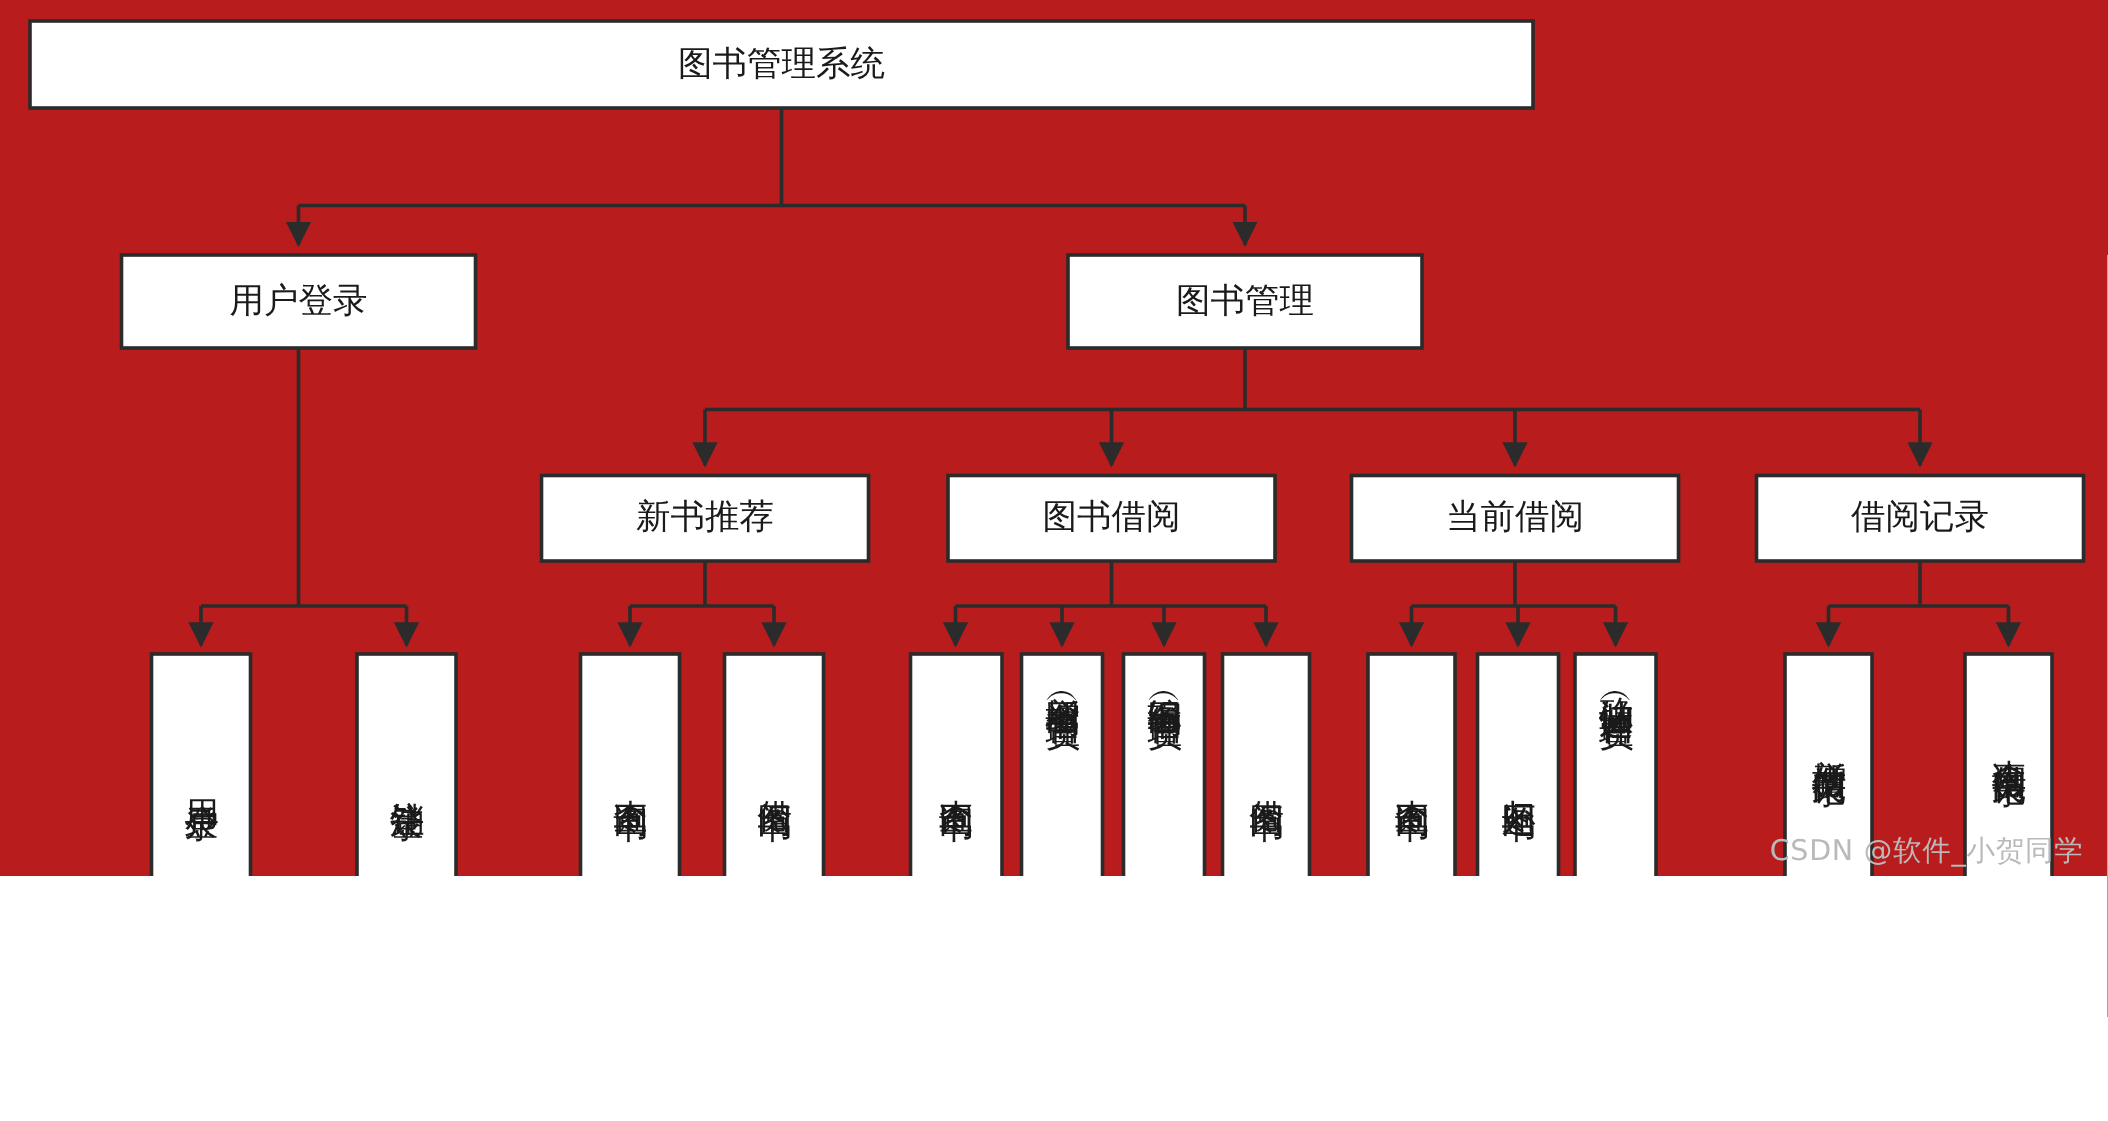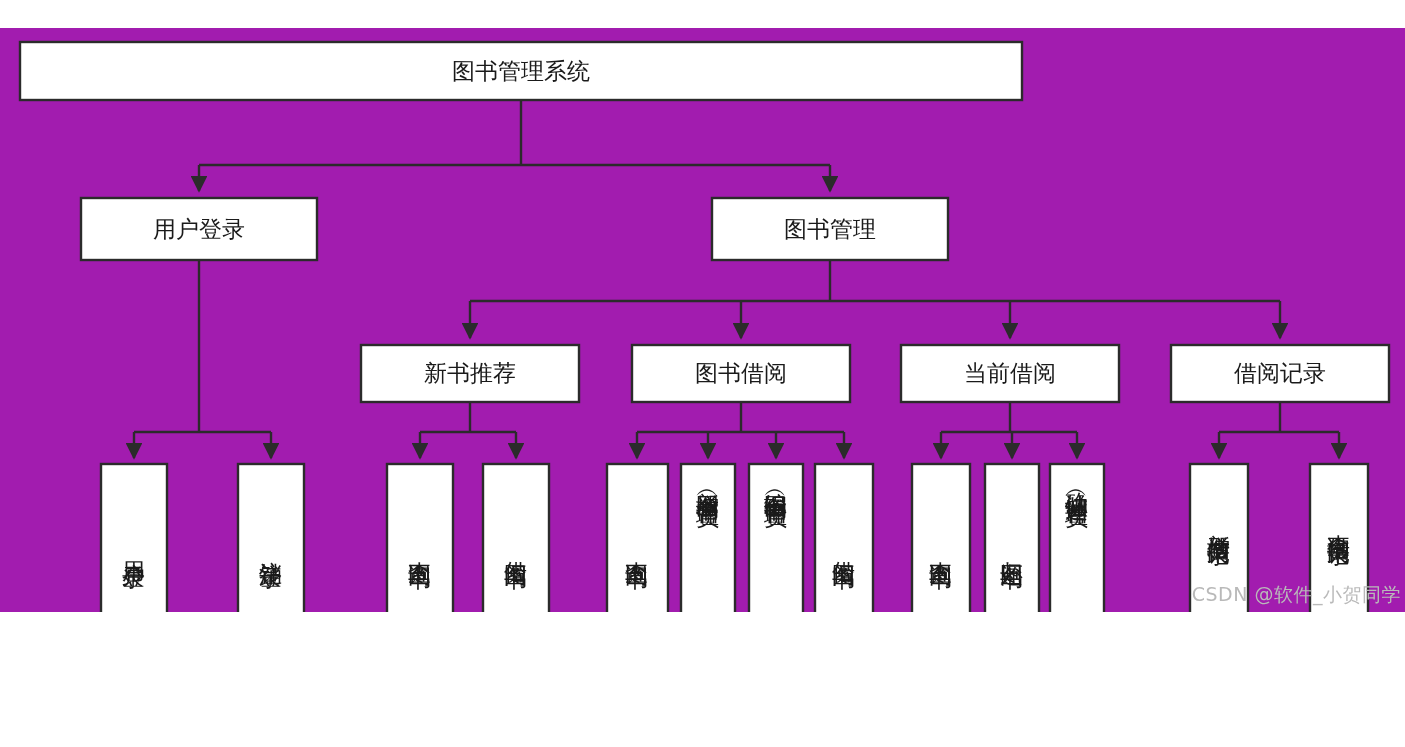--- a/index.html
+++ b/index.html
@@ -8,23 +8,22 @@
     padding: 0;
     background: #ffffff;
   }
   body {
     font-family: "DejaVu Sans", "Liberation Sans", sans-serif;
   }
   #diagram-root {
     position: relative;
     width: 1405px;
     height: 584px;
-    background: #a21caf;
+    background: #b91c1c;
     overflow: hidden;
-    margin-top: 28px;
   }
   svg.diagram-canvas {
     position: absolute;
     left: 0;
     top: 0;
     width: 1405px;
     height: 747px;
   }
   .node-box {
     fill: #ffffff;
@@ -51,21 +50,21 @@
     stroke: #2b2b2b;
     stroke-width: 2.4;
     fill: none;
   }
   .arrow-head {
     fill: #2b2b2b;
     stroke: none;
   }
   .watermark {
     position: absolute;
-    right: 4px;
+    right: 16px;
     bottom: 4px;
     font-family: "DejaVu Sans", "Liberation Sans", sans-serif;
     font-size: 19px;
     color: #b9b9b9;
     letter-spacing: 0.5px;
     white-space: nowrap;
     pointer-events: none;
   }
 </style>
 </head>

